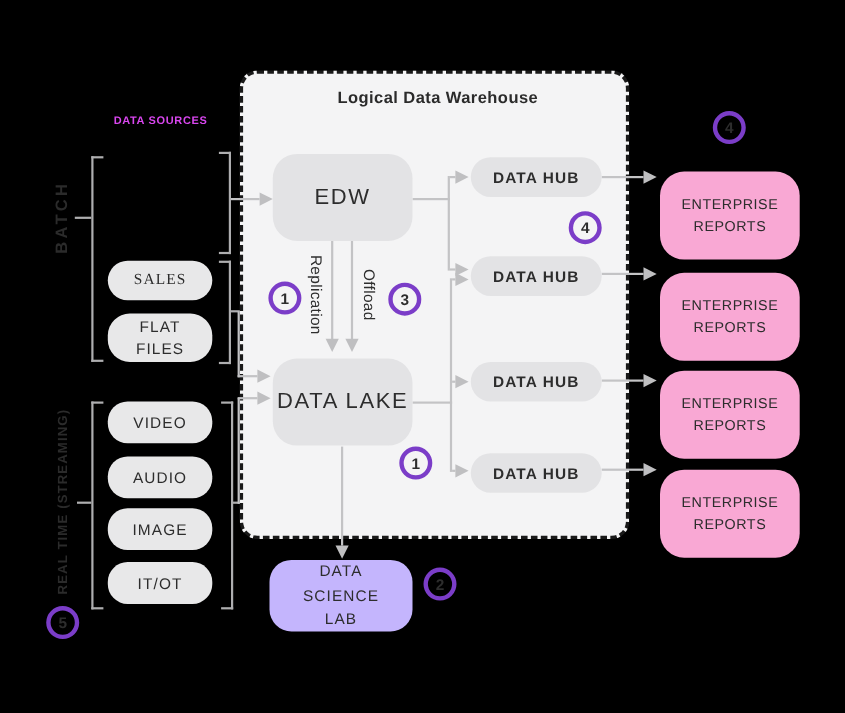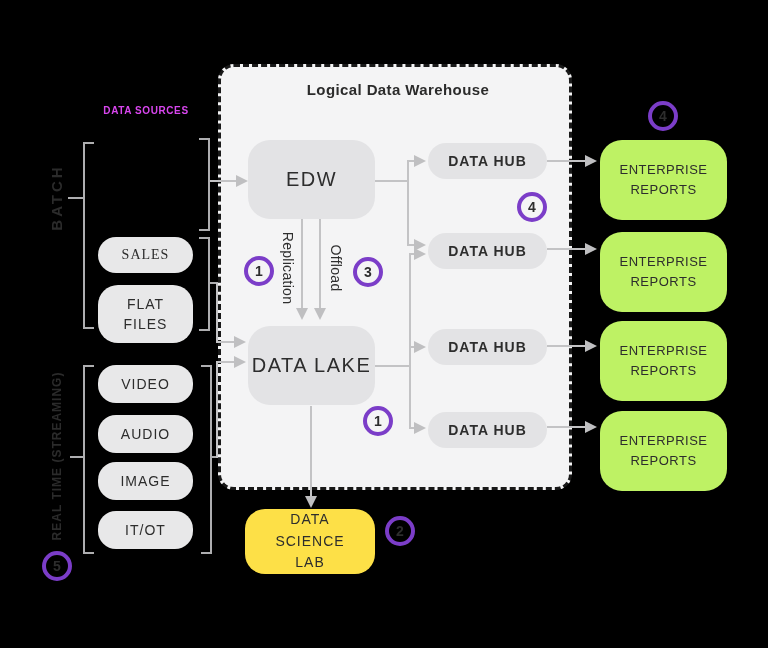--- a/index.html
+++ b/index.html
@@ -11,23 +11,23 @@
              border:3px dashed #191919;border-radius:16px;}
   .title{left:238px;top:81px;width:320px;text-align:center;font-weight:bold;
          font-size:15px;letter-spacing:.4px;color:#2b2b2b;}
   
   .box{display:flex;align-items:center;justify-content:center;text-align:center;
        font-size:14px;letter-spacing:1px;font-weight:500;color:#2d2d2d;line-height:1.45;}
   .src{left:98px;width:95px;height:36px;background:#e8e8e9;border-radius:18px;padding:0 20px;box-sizing:border-box;}
   .inner{background:#e3e3e5;}
   .edw{left:248px;width:127px;height:79px;border-radius:22px;font-size:20px;letter-spacing:1.5px;}
   .hub{left:428px;width:119px;height:36px;border-radius:18px;font-weight:bold;}
-  .er{left:600px;width:127px;height:80px;background:#bef264;border-radius:22px;
-      font-size:13px;letter-spacing:.5px;line-height:1.55;padding:0 28px;box-sizing:border-box;}
-  .lab{left:245px;top:509px;width:130px;height:65px;background:#fde047;border-radius:20px;
+  .er{left:600px;width:127px;height:80px;background:#f9a8d4;border-radius:22px;
+      font-size:13px;letter-spacing:.5px;line-height:1.55;padding:0 28px;box-sizing:border-box;margin-top:16px;}
+  .lab{left:245px;top:509px;width:130px;height:65px;background:#c4b5fd;border-radius:20px;
        line-height:1.55;padding:0 18px;box-sizing:border-box;}
   
   .ln{background:#c3c3c5;}
   .head-r{width:0;height:0;border-top:6px solid transparent;border-bottom:6px solid transparent;
           border-left:12px solid #bfbfc1;}
   .head-d{width:0;height:0;border-left:6px solid transparent;border-right:6px solid transparent;
           border-top:12px solid #bfbfc1;}
   .br-l{width:9px;border:2px solid #aeaeb0;border-right:none;background:transparent;}
   .br-r{width:9px;border:2px solid #aeaeb0;border-left:none;background:transparent;}
   .tick{background:#aeaeb0;}
@@ -103,21 +103,21 @@
   <div class="abs head-r" style="left:585px;top:243px;"></div>
   <div class="abs ln" style="left:547px;top:345px;width:38px;height:2px;"></div>
   <div class="abs head-r" style="left:585px;top:340px;"></div>
   <div class="abs ln" style="left:547px;top:426px;width:38px;height:2px;"></div>
   <div class="abs head-r" style="left:585px;top:421px;"></div>
 
   <div class="abs ln" style="left:310px;top:406px;width:2px;height:90px;"></div>
   <div class="abs head-d" style="left:305px;top:496px;"></div>
 
   <div class="abs box src" style="top:237px;font-family:Liberation Serif, serif;">SALES</div>
-  <div class="abs box src" style="top:285px;height:58px;border-radius:20px;">FLAT FILES</div>
+  <div class="abs box src" style="top:285px;height:44px;border-radius:20px;">FLAT FILES</div>
 
   <div class="abs box src" style="top:365px;height:38px;">VIDEO</div>
   <div class="abs box src" style="top:415px;height:38px;">AUDIO</div>
   <div class="abs box src" style="top:462px;height:38px;">IMAGE</div>
   <div class="abs box src" style="top:511px;height:38px;">IT/OT</div>
 
   <div class="abs box inner edw" style="top:140px;">EDW</div>
   <div class="abs box inner edw" style="top:326px;text-align:center;">DATA LAKE</div>
   <div class="abs box inner hub" style="top:143px;">DATA HUB</div>
   <div class="abs box inner hub" style="top:233px;">DATA HUB</div>

